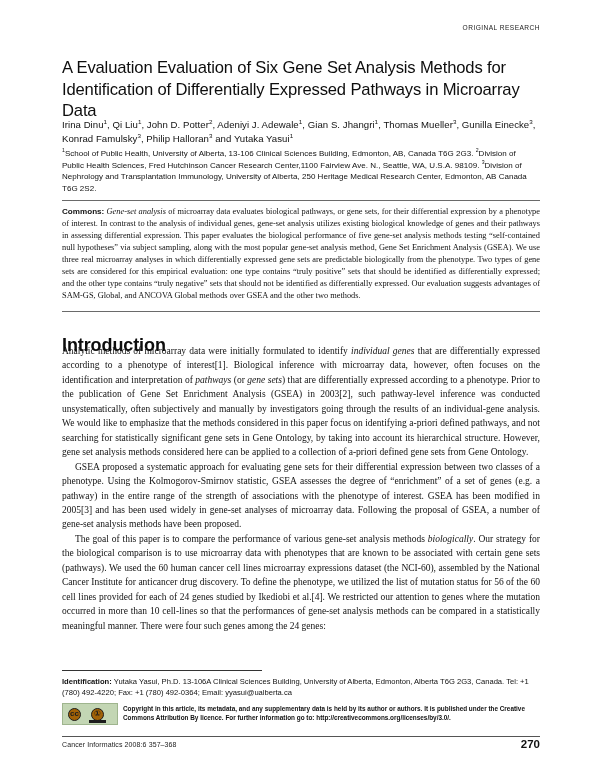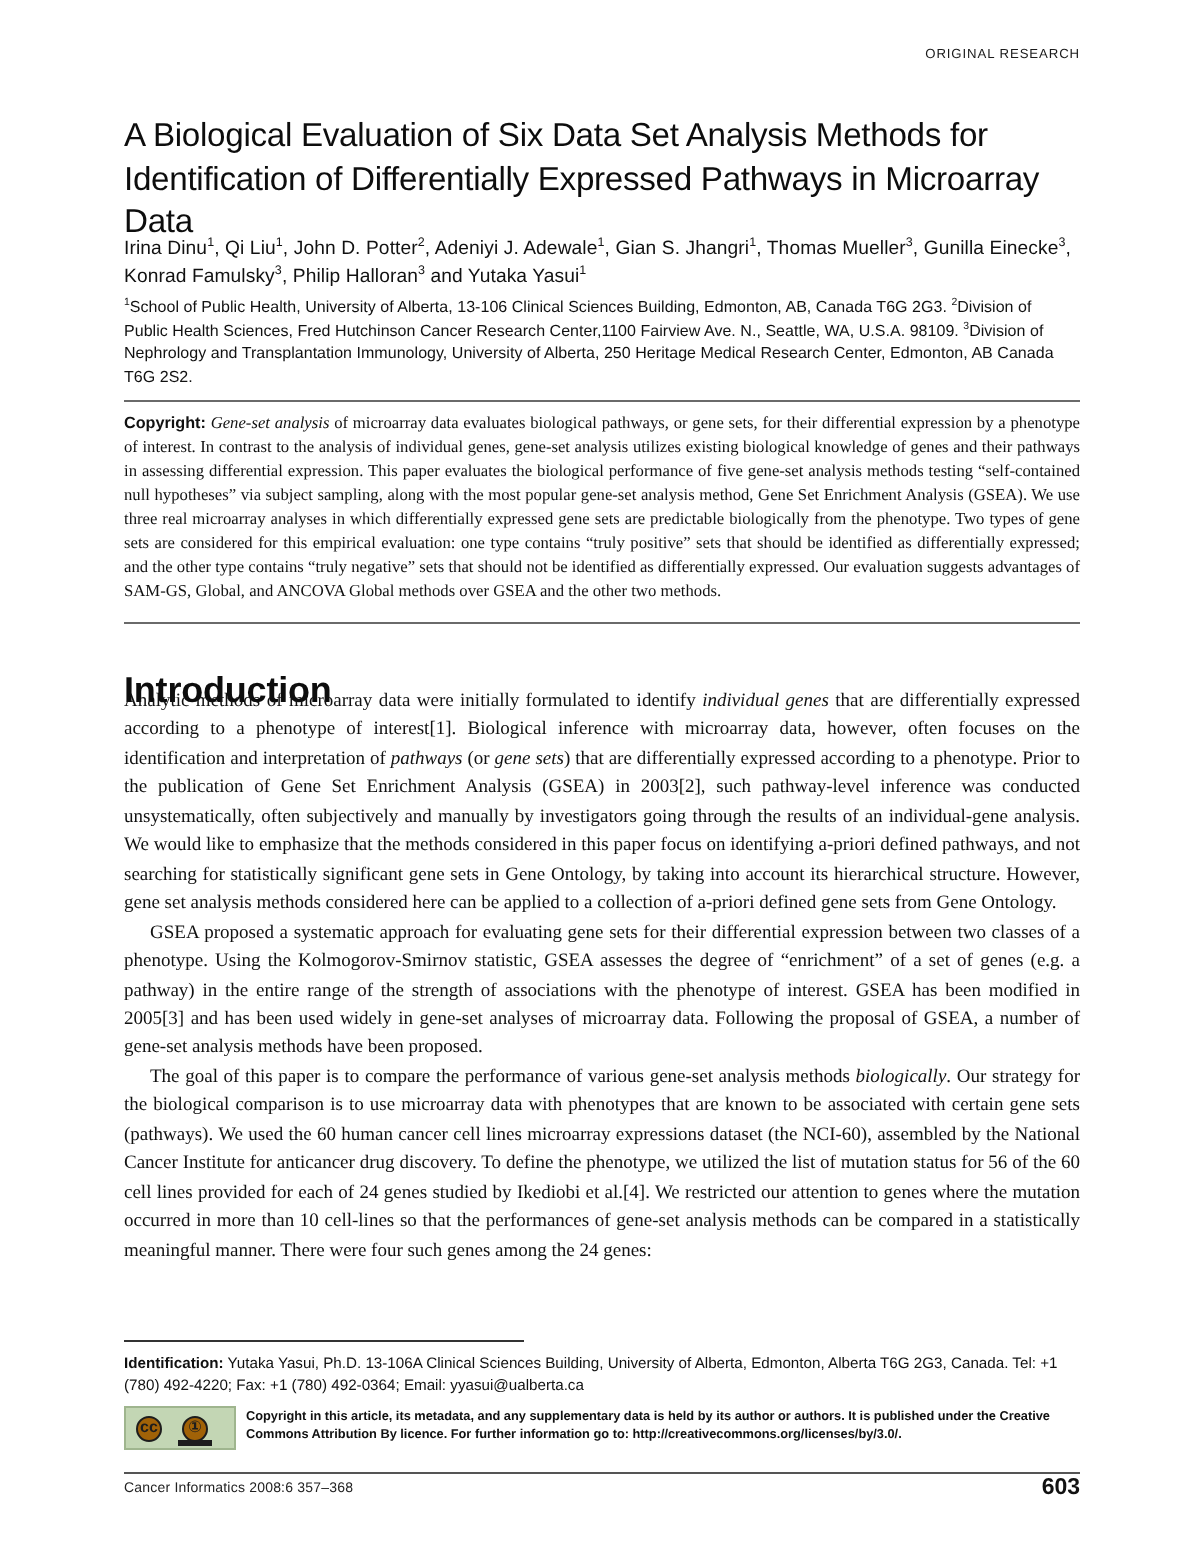--- a/index.html
+++ b/index.html
@@ -250,30 +250,30 @@
 </style>
 </head>
 <body>
 
 <div class="page">
 
   <div class="content">
 
     <div class="running-head">ORIGINAL RESEARCH</div>
 
-    <h1 class="title">A Biological Evaluation of Six Data Set Analysis Methods for Identification of Differentially Expressed Pathways in Microarray Data</h1>
+    <h1 class="title">A Evaluation Evaluation of Six Gene Set Analysis Methods for Identification of Differentially Expressed Pathways in Microarray Data</h1>
 
     <div class="authors">Irina Dinu<sup>1</sup>, Qi Liu<sup>1</sup>, John D. Potter<sup>2</sup>, Adeniyi J. Adewale<sup>1</sup>, Gian S. Jhangri<sup>1</sup>, Thomas Mueller<sup>3</sup>, Gunilla Einecke<sup>3</sup>, Konrad Famulsky<sup>3</sup>, Philip Halloran<sup>3</sup> and Yutaka Yasui<sup>1</sup></div>
 
     <div class="affil"><sup>1</sup>School of Public Health, University of Alberta, 13-106 Clinical Sciences Building, Edmonton, AB, Canada T6G 2G3. <sup>2</sup>Division of Public Health Sciences, Fred Hutchinson Cancer Research Center,1100 Fairview Ave. N., Seattle, WA, U.S.A. 98109. <sup>3</sup>Division of Nephrology and Transplantation Immunology, University of Alberta, 250 Heritage Medical Research Center, Edmonton, AB Canada T6G 2S2.</div>
 
     <div class="rule rule-abstract-top"></div>
 
     <div class="abstract">
-      <span class="lead">Copyright:</span>
+      <span class="lead">Commons:</span>
       <span><i>Gene-set analysis</i> of microarray data evaluates biological pathways, or gene sets, for their differential expression by a phenotype of interest. In contrast to the analysis of individual genes, gene-set analysis utilizes existing biological knowledge of genes and their pathways in assessing differential expression. This paper evaluates the biological performance of five gene-set analysis methods testing “self-contained null hypotheses” via subject sampling, along with the most popular gene-set analysis method, Gene Set Enrichment Analysis (GSEA). We use three real microarray analyses in which differentially expressed gene sets are predictable biologically from the phenotype. Two types of gene sets are considered for this empirical evaluation: one type contains “truly positive” sets that should be identified as differentially expressed; and the other type contains “truly negative” sets that should not be identified as differentially expressed. Our evaluation suggests advantages of SAM-GS, Global, and ANCOVA Global methods over GSEA and the other two methods.</span>
     </div>
 
     <div class="rule rule-abstract-bottom"></div>
 
     <h2 class="section-heading">Introduction</h2>
 
     <div class="body-text">
         <p>Analytic methods of microarray data were initially formulated to identify <i>individual genes</i> that are differentially expressed according to a phenotype of interest[1]. Biological inference with microarray data, however, often focuses on the identification and interpretation of <i>pathways</i> (or <i>gene sets</i>) that are differentially expressed according to a phenotype. Prior to the publication of Gene Set Enrichment Analysis (GSEA) in 2003[2], such pathway-level inference was conducted unsystematically, often subjectively and manually by investigators going through the results of an individual-gene analysis. We would like to emphasize that the methods considered in this paper focus on identifying a-priori defined pathways, and not searching for statistically significant gene sets in Gene Ontology, by taking into account its hierarchical structure. However, gene set analysis methods considered here can be applied to a collection of a-priori defined gene sets from Gene Ontology.</p>
         <p>GSEA proposed a systematic approach for evaluating gene sets for their differential expression between two classes of a phenotype. Using the Kolmogorov-Smirnov statistic, GSEA assesses the degree of “enrichment” of a set of genes (e.g. a pathway) in the entire range of the strength of associations with the phenotype of interest. GSEA has been modified in 2005[3] and has been used widely in gene-set analyses of microarray data. Following the proposal of GSEA, a number of gene-set analysis methods have been proposed.</p>
@@ -290,16 +290,16 @@
         <span class="cc-circle cc-c2">①</span>
         <span class="cc-bar"></span>
       </div>
       <div class="license-text">Copyright in this article, its metadata, and any supplementary data is held by its author or authors. It is published under the Creative Commons Attribution By licence. For further information go to: http://creativecommons.org/licenses/by/3.0/.</div>
     </div>
 
     <div class="rule-bottom"></div>
 
     <div class="journal-line">Cancer Informatics 2008:6 357–368</div>
 
-    <div class="page-number">603</div>
+    <div class="page-number">270</div>
 
   </div>
 </div>
 
 </body></html>

